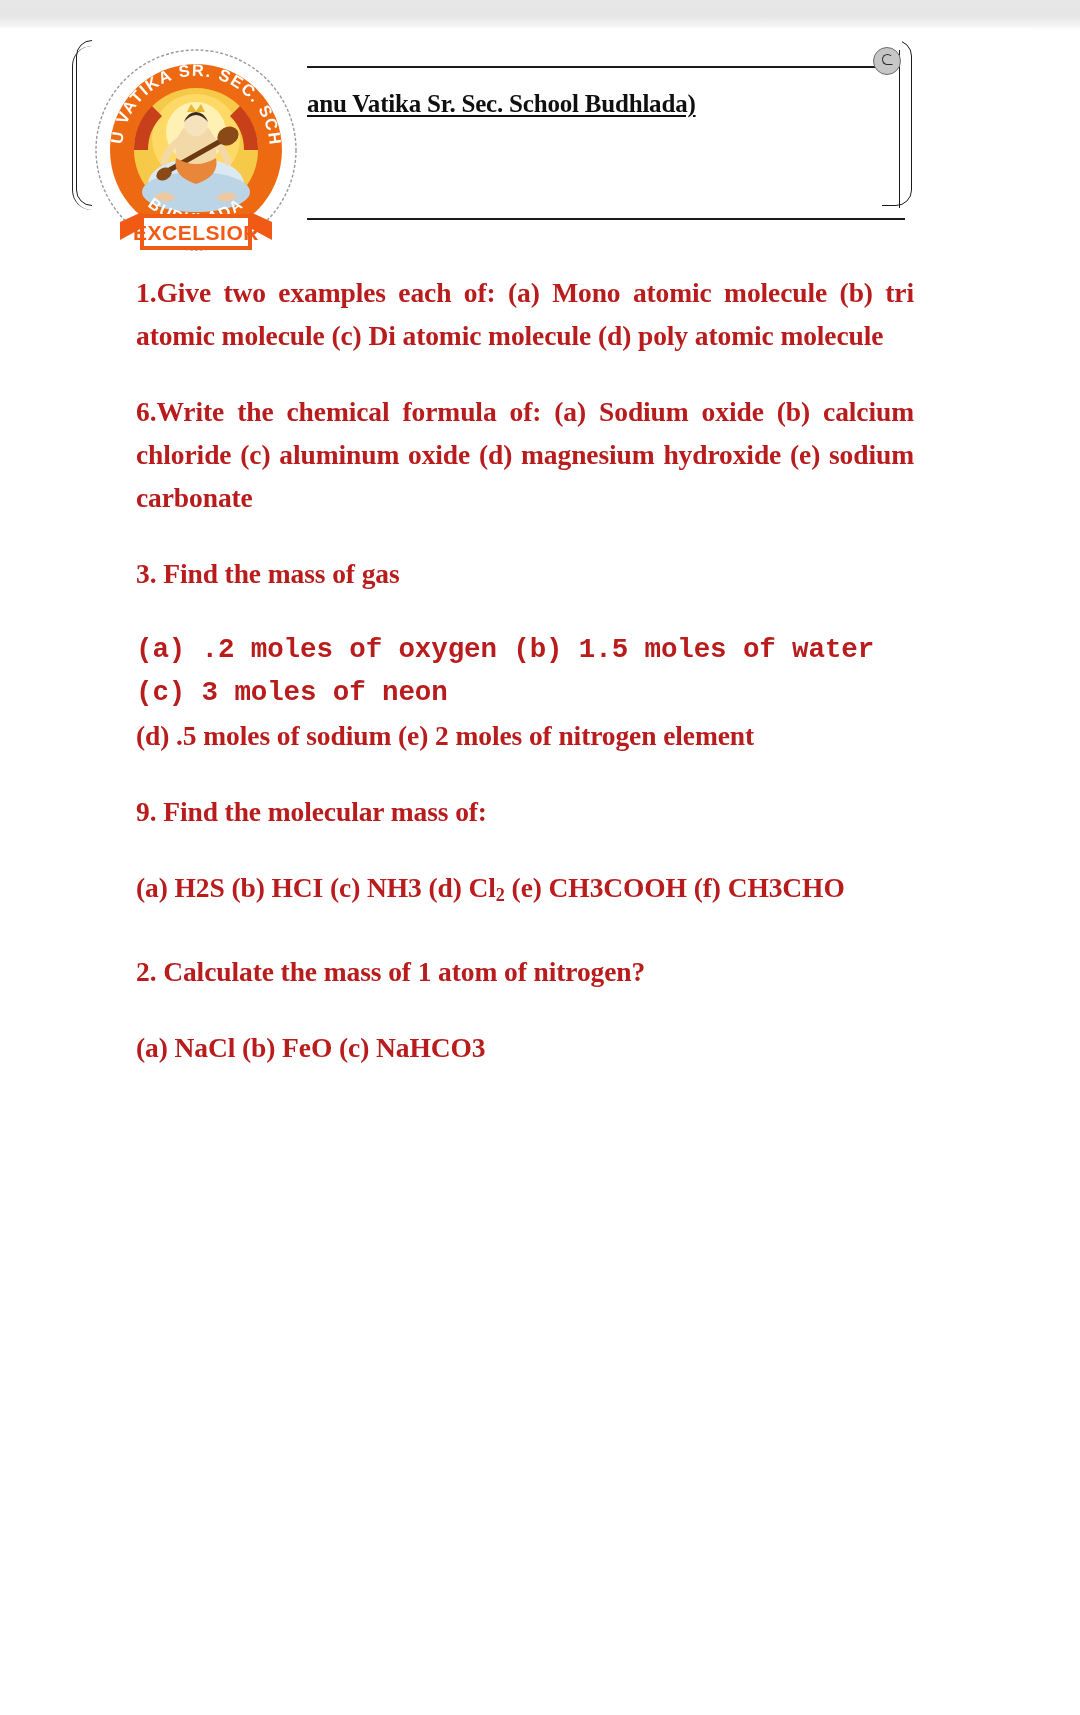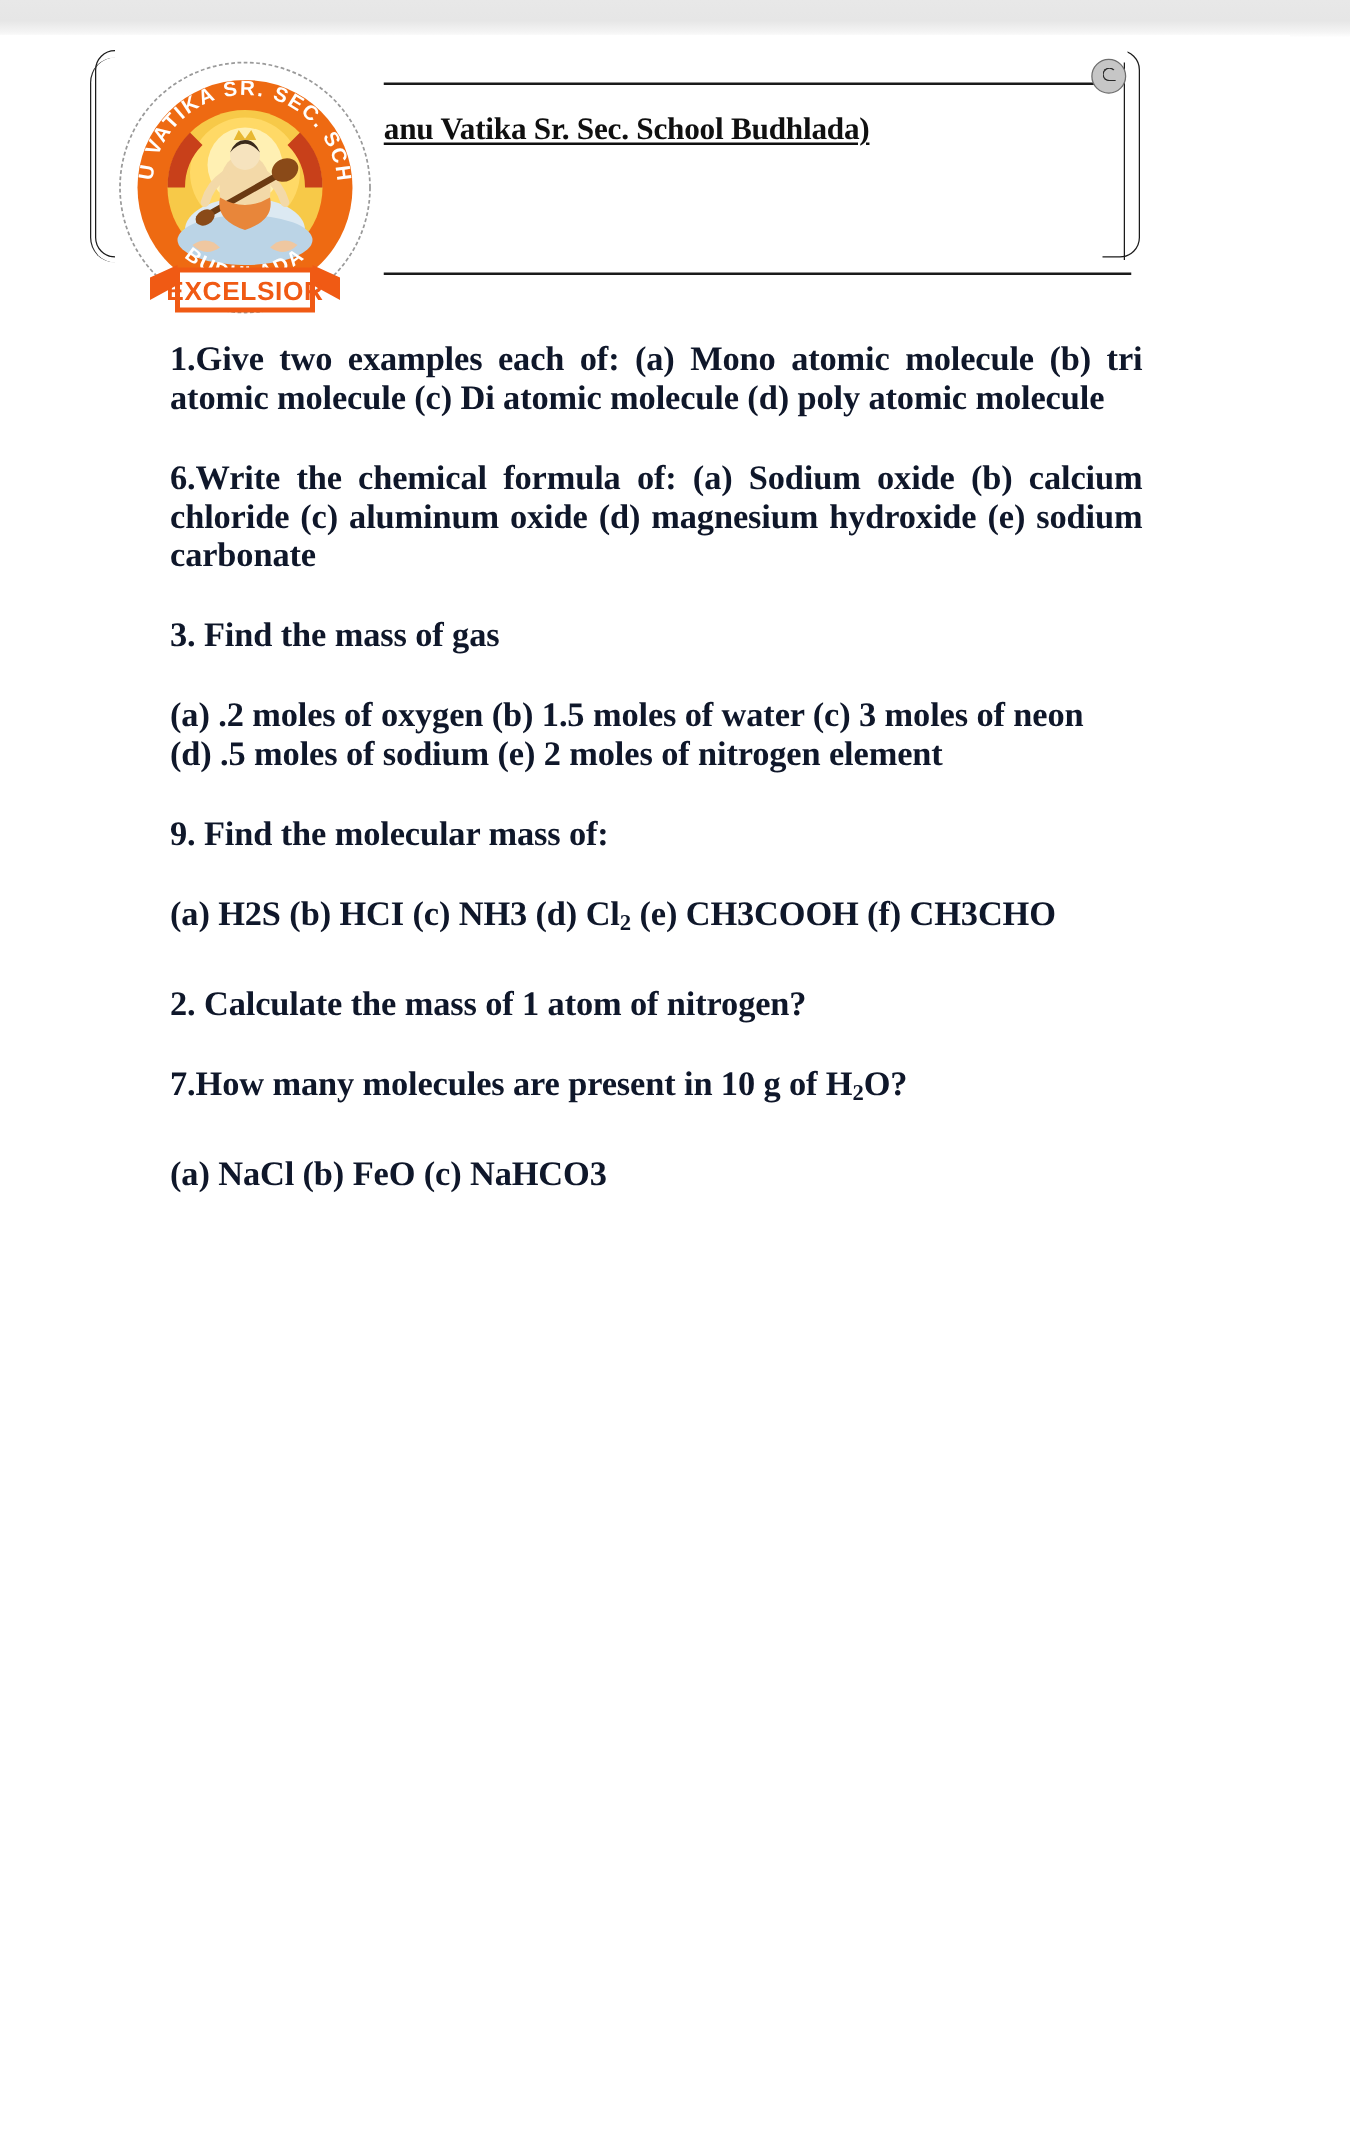--- a/index.html
+++ b/index.html
@@ -156,22 +156,22 @@
   
   .body-text {
     position: absolute;
     left: 136px;
     top: 243px;
     width: 778px;
   }
   .q {
     font-size: 27.5px;
     font-weight: bold;
-    color: #0f172a;
-    line-height: 31px;
+    color: #b91c1c;
+    line-height: 43px;
     margin: 0 0 33px 0;
     font-stretch: condensed;
     letter-spacing: -0.1px;
   }
   .q.justify { text-align: justify; }
   .q.tight { margin-bottom: 31px; }
   sub {
     font-size: 0.66em;
     vertical-align: -0.22em;
     font-weight: bold;
@@ -255,30 +255,29 @@
   </div>
 
   <div class="body-text">
 
     <p class="q justify">1.Give two examples each of: (a) Mono atomic molecule (b) tri atomic molecule (c) Di atomic molecule (d) poly atomic molecule</p>
 
     <p class="q justify">6.Write the chemical formula of: (a) Sodium oxide (b) calcium chloride (c) aluminum oxide (d) magnesium hydroxide (e) sodium carbonate</p>
 
     <p class="q">3. Find the mass of gas</p>
 
-    <p class="q tight" style="margin-bottom:0;">(a) .2 moles of oxygen   (b) 1.5 moles of water (c) 3 moles of neon</p>
+    <p class="q tight" style="margin-bottom:0;font-family:Liberation Mono, monospace;">(a) .2 moles of oxygen   (b) 1.5 moles of water (c) 3 moles of neon</p>
 
     <p class="q">(d) .5 moles of sodium (e) 2 moles of nitrogen element</p>
 
     <p class="q">9. Find the molecular mass of:</p>
 
     <p class="q">(a) H2S  (b) HCI (c) NH3  (d) Cl<sub>2</sub>  (e) CH3COOH (f) CH3CHO</p>
 
 
     <p class="q">2. Calculate the mass of 1 atom of nitrogen?</p>
 
-    <p class="q">7.How many molecules are present in 10 g of H<sub>2</sub>O?</p>
 
 
     <p class="q">(a) NaCl   (b) FeO (c) NaHCO3</p>
 
   </div>
 </div>
 
 </body></html>

